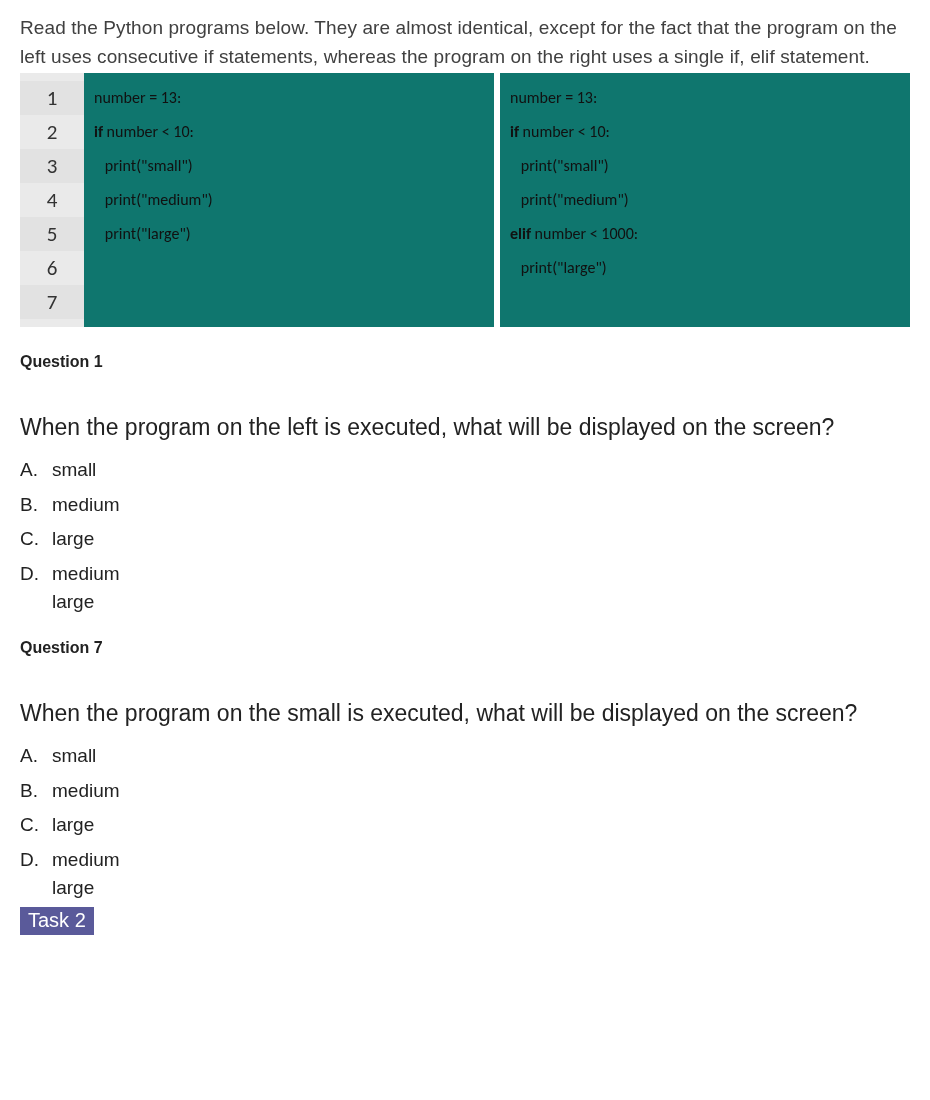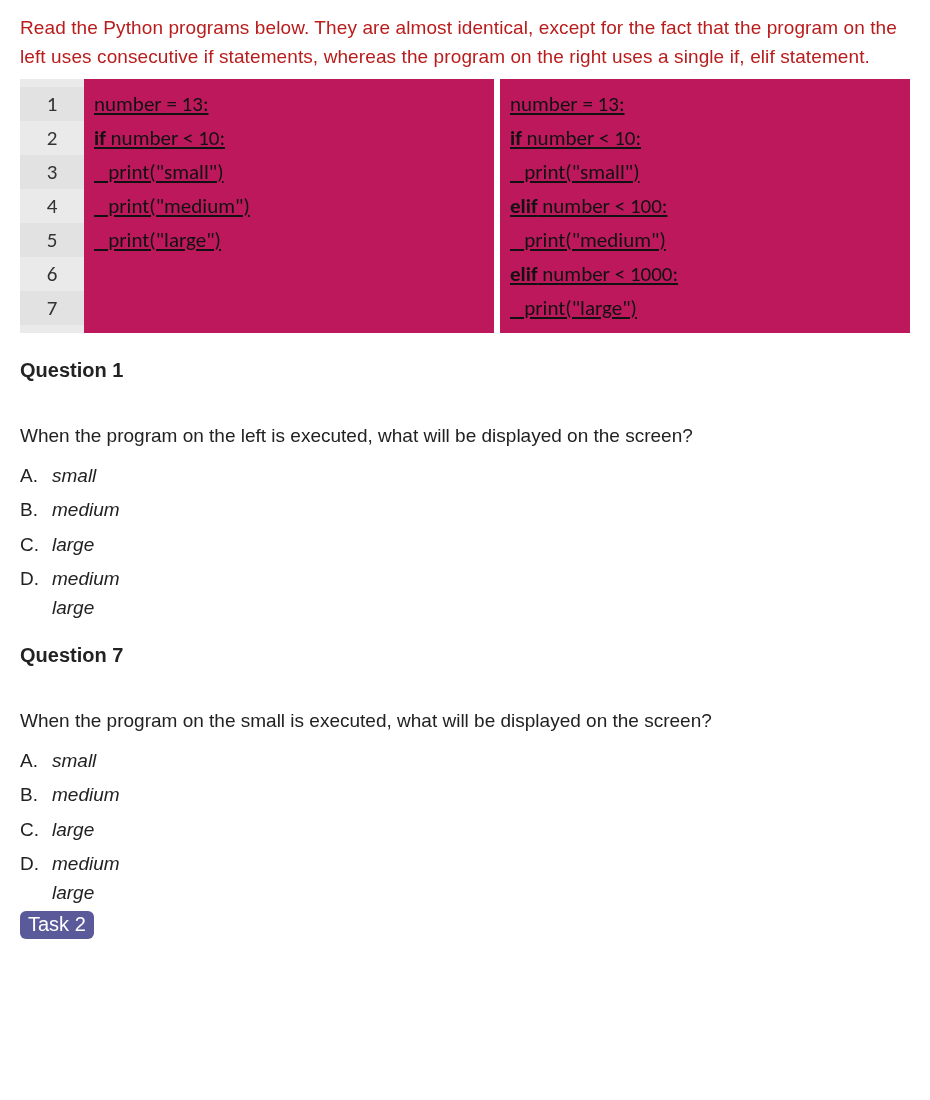--- a/index.html
+++ b/index.html
@@ -7,22 +7,22 @@
     width: 930px;
     height: 1100px;
     background: #ffffff;
     font-family: "Segoe UI", Arial, sans-serif;
     color: #222;
     padding: 14px 20px 20px 20px;
   }
   .intro {
     font-size: 19px;
     line-height: 1.5;
-    color: #b91c1c;
-    margin-bottom: 8px;
+    color: #404040;
+    margin-bottom: 2px;
     letter-spacing: 0.1px;
   }
   .intro .kw { font-weight: 400; }
   .codewrap {
     display: flex;
     margin-bottom: 26px;
   }
   .gutter {
     background: #eaeaea;
     width: 64px;
@@ -30,69 +30,67 @@
   }
   .gutter div {
     font-family: Calibri, "Segoe UI", Arial, sans-serif;
     font-size: 21px;
     color: #333;
     line-height: 34px;
     text-align: center;
   }
   .gutter div.alt { background: #e2e2e2; }
   .codecol {
-    background: #be185d;
+    background: #0f766e;
     flex: 1;
     padding: 8px 6px 8px 10px;
     font-family: Calibri, "Segoe UI", Arial, sans-serif;
-    font-size: 21px;
+    font-size: 16px;
     color: #111;
     margin-right: 6px;
-    text-decoration: underline;
   }
   .codecol:last-child { margin-right: 0; }
   .codecol .line {
     line-height: 34px;
     white-space: pre;
   }
   .codecol .line .kw { font-weight: 700; }
   .q-title {
-    font-size: 20px;
+    font-size: 16px;
     font-weight: 700;
     margin-bottom: 8px;
     margin-top: 0;
   }
   .q-text {
-    font-size: 19px;
+    font-size: 23px;
     margin-bottom: 12px;
     line-height: 1.45;
     margin-top: 40px;
   }
   .opts {
     margin-bottom: 22px;
   }
   .opt {
     display: flex;
     font-size: 19px;
     line-height: 1.5;
     margin-bottom: 6px;
   }
   .opt .letter {
     width: 32px;
     flex-shrink: 0;
   }
-  .opt .text { white-space: pre-line; font-style: italic; }
+  .opt .text { white-space: pre-line; }
   .task-badge {
     display: inline-block;
     background: #5a5a9a;
     color: #fff;
     font-size: 20px;
     padding: 2px 8px 3px 8px;
     margin-top: -2px;
-    border-radius: 6px;
   }
 </style>
 </head>
 <body>
 
 
 
 <p class="intro">
   <span>Read the Python programs below. They are almost identical, except for the fact that the program on the left uses consecutive </span><span class="kw">if</span><span> statements, whereas the program on the right uses a single </span><span class="kw">if, elif</span><span> statement.</span>
 </p>
@@ -111,21 +109,20 @@
       <div class="line"><span>number = 13:</span></div>
       <div class="line"><span class="kw">if</span><span> number &lt; 10:</span></div>
       <div class="line"><span>   print("small")</span></div>
       <div class="line"><span>   print("medium")</span></div>
       <div class="line"><span>   print("large")</span></div>
     </div>
   <div class="codecol" id="code-right">
       <div class="line"><span>number = 13:</span></div>
       <div class="line"><span class="kw">if</span><span> number &lt; 10:</span></div>
       <div class="line"><span>   print("small")</span></div>
-      <div class="line"><span class="kw">elif</span><span> number &lt; 100:</span></div>
       <div class="line"><span>   print("medium")</span></div>
       <div class="line"><span class="kw">elif</span><span> number &lt; 1000:</span></div>
       <div class="line"><span>   print("large")</span></div>
     </div>
 </div>
 
 <div class="q-title">Question 1</div>
 <div class="q-text">When the program on the left is executed, what will be displayed on the screen?</div>
 <div class="opts" id="q1-opts">
     <div class="opt">

